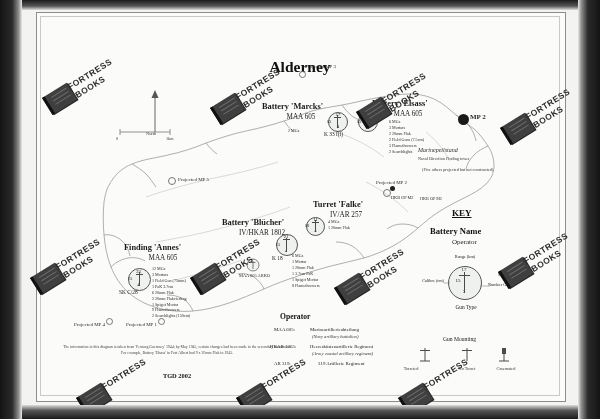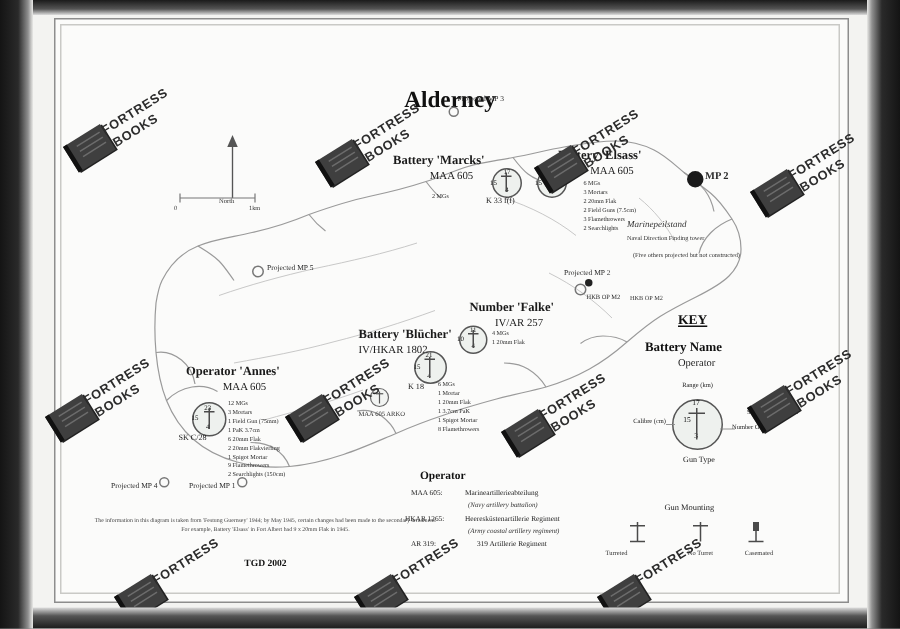--- a/index.html
+++ b/index.html
@@ -160,36 +160,36 @@
   </div>
   <div class="lbl wlist" style="left:389px;top:119px;">
     <div>6 MGs</div>
     <div>3 Mortars</div>
     <div>2 20mm Flak</div>
     <div>2 Field Guns (7.5cm)</div>
     <div>3 Flamethrowers</div>
     <div>2 Searchlights</div>
   </div>
 
-  <div class="lbl bname" style="left:313px;top:200px;">Number 'Falke'</div>
+  <div class="lbl bname" style="left:313px;top:200px;">Turret 'Falke'</div>
   <div class="lbl boper" style="left:313px;top:211px;width:66px;">IV/AR 257</div>
   <div class="sym" style="left:306px;top:217px;width:20px;height:20px;">
     <div class="circ" style="width:17px;height:17px;"></div>
     <div class="num" style="left:2.5px;top:0px;">11</div>
     <div class="num" style="left:-6px;top:6px;">10</div>
     <div class="num" style="left:2.5px;top:11px;">4</div>
     <div class="stem" style="left:8.8px;top:3px;width:1px;height:12px;"></div>
     <div class="stem" style="left:5.5px;top:4.5px;width:7px;height:0.9px;"></div>
   </div>
   <div class="lbl wlist" style="left:328px;top:219px;">
     <div>4 MGs</div>
     <div>1 20mm Flak</div>
   </div>
 
-  <div class="lbl bname" style="left:239px;top:218px;">Battery 'Blücher'</div>
+  <div class="lbl bname" style="left:222px;top:218px;">Battery 'Blücher'</div>
   <div class="lbl boper" style="left:216px;top:229px;width:92px;">IV/HKAR 1802</div>
   <div class="sym" style="left:276px;top:234px;width:22px;height:22px;">
     <div class="circ" style="width:20px;height:20px;"></div>
     <div class="num" style="left:3px;top:0px;">21</div>
     <div class="num" style="left:-5px;top:7.5px;">15</div>
     <div class="num" style="left:3px;top:13.5px;">4</div>
     <div class="stem" style="left:10.3px;top:3.5px;width:1px;height:14px;"></div>
     <div class="stem" style="left:7px;top:5px;width:7px;height:0.9px;"></div>
   </div>
   <div class="lbl gtype" style="left:272px;top:255px;">K 18</div>
@@ -202,21 +202,21 @@
     <div>8 Flamethrowers</div>
   </div>
 
   <svg style="position:absolute;left:246px;top:258px;" width="14" height="14">
     <circle cx="7" cy="7" r="6" fill="#f2f4f2" stroke="#666" stroke-width="0.8"></circle>
     <line x1="7" y1="3" x2="7" y2="11" stroke="#555" stroke-width="0.8"></line>
     <line x1="4.5" y1="4.5" x2="9.5" y2="4.5" stroke="#555" stroke-width="0.8"></line>
   </svg>
   <div class="lbl mp" style="left:239px;top:273px;font-size:4.4px;">MAA 605 ARKO</div>
 
-  <div class="lbl bname" style="left:124px;top:243px;">Operator 'Annes'</div>
+  <div class="lbl bname" style="left:124px;top:243px;">Finding 'Annes'</div>
   <div class="lbl boper" style="left:124px;top:254px;width:78px;">MAA 605</div>
   <div class="sym" style="left:128px;top:268px;width:22px;height:22px;">
     <div class="circ" style="width:21px;height:21px;"></div>
     <div class="num" style="left:3.5px;top:0.5px;">23</div>
     <div class="num" style="left:-5px;top:8px;">15</div>
     <div class="num" style="left:3.5px;top:14px;">4</div>
     <div class="stem" style="left:10.8px;top:4px;width:1px;height:14px;"></div>
     <div class="stem" style="left:7.5px;top:5.5px;width:7px;height:0.9px;"></div>
   </div>
   <div class="lbl gtype" style="left:119px;top:289px;">SK C/28</div>

